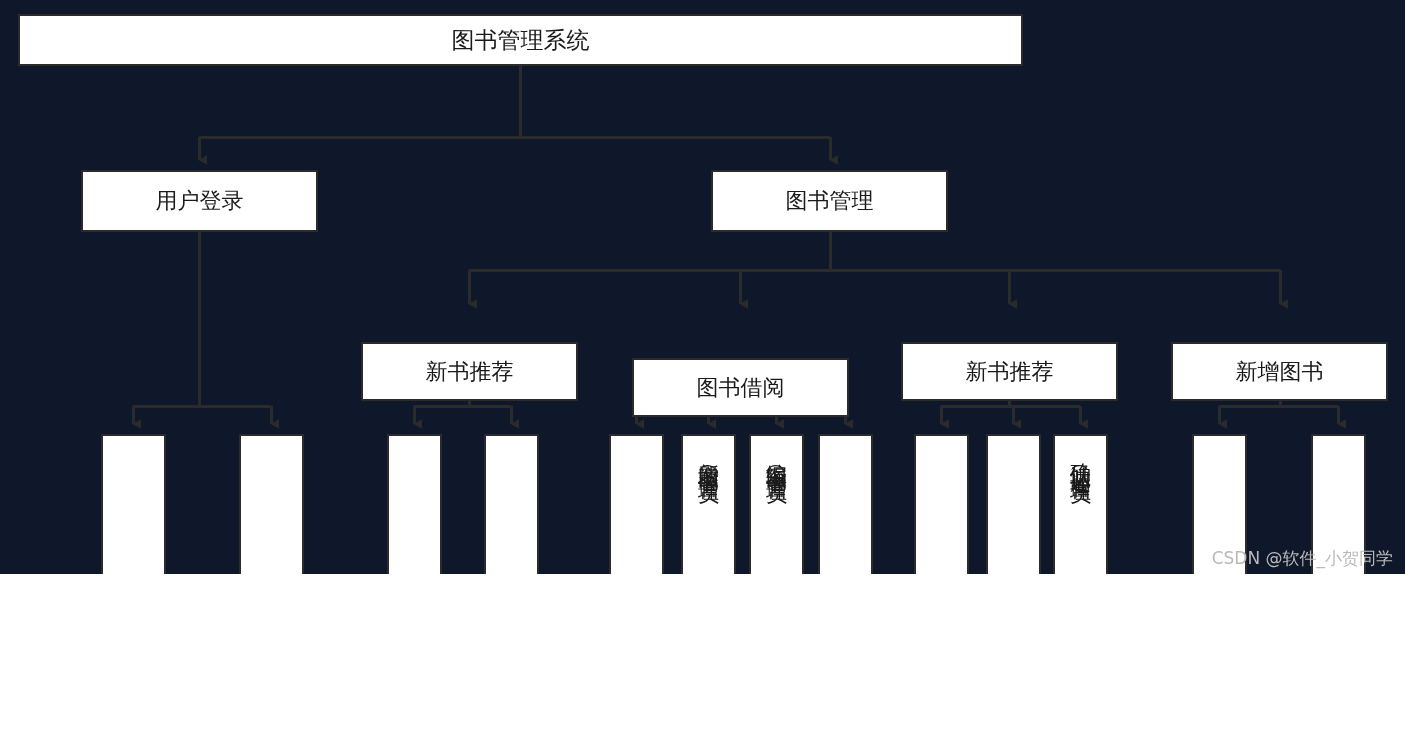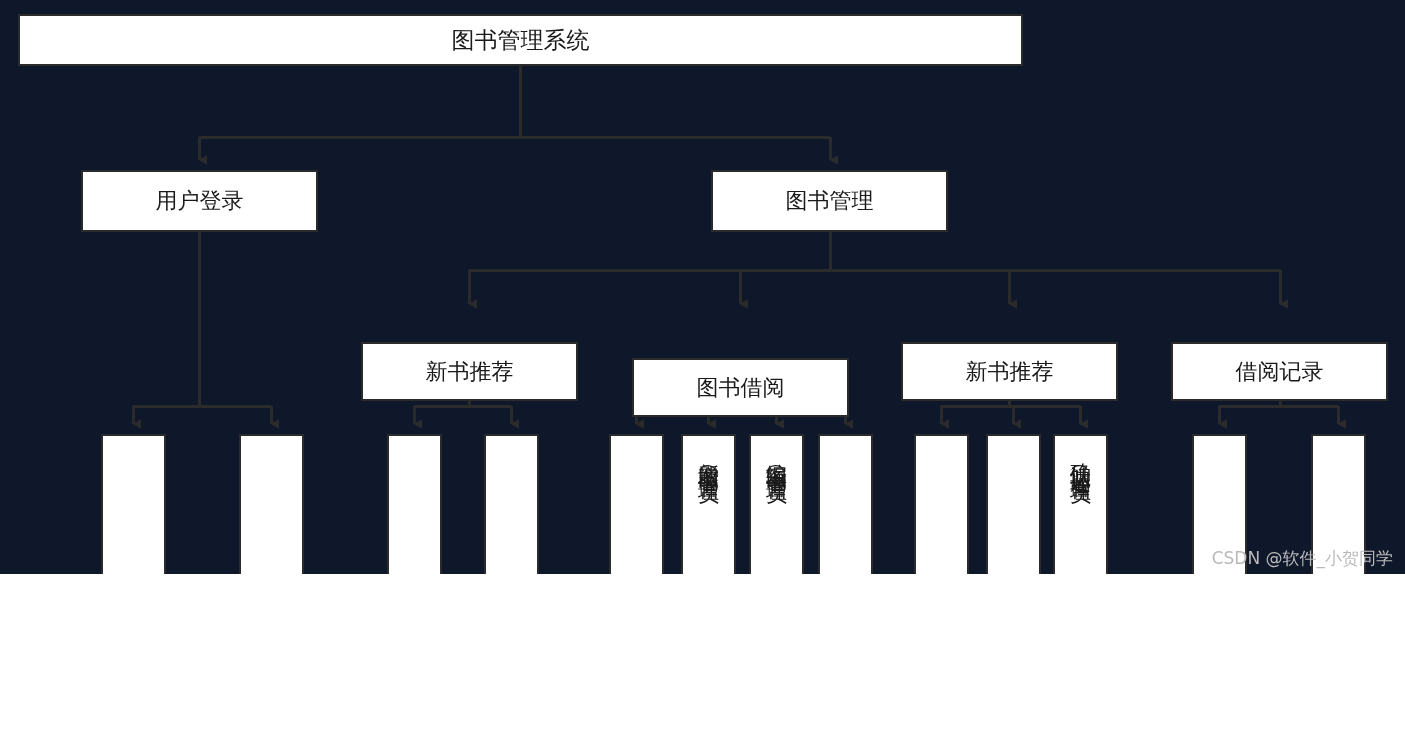--- a/index.html
+++ b/index.html
@@ -146,21 +146,21 @@
   <div class="node lvl2" style="left:361px; top:314px; width:217px; height:59px;">
     <span>新书推荐</span>
   </div>
   <div class="node lvl2" style="left:632px; top:330px; width:217px; height:59px;">
     <span>图书借阅</span>
   </div>
   <div class="node lvl2" style="left:901px; top:314px; width:217px; height:59px;">
     <span>新书推荐</span>
   </div>
   <div class="node lvl2" style="left:1171px; top:314px; width:217px; height:59px;">
-    <span>借阅记录</span>
+    <span>新增图书</span>
   </div>
 
   <div class="node leaf" style="left:101px; top:434px; width:65px; height:299px;">
     <div class="leaf-inner">
       <span class="vtext">用户登录</span>
     </div>
   </div>
 
   <div class="node leaf" style="left:239px; top:434px; width:65px; height:299px;">
     <div class="leaf-inner">

